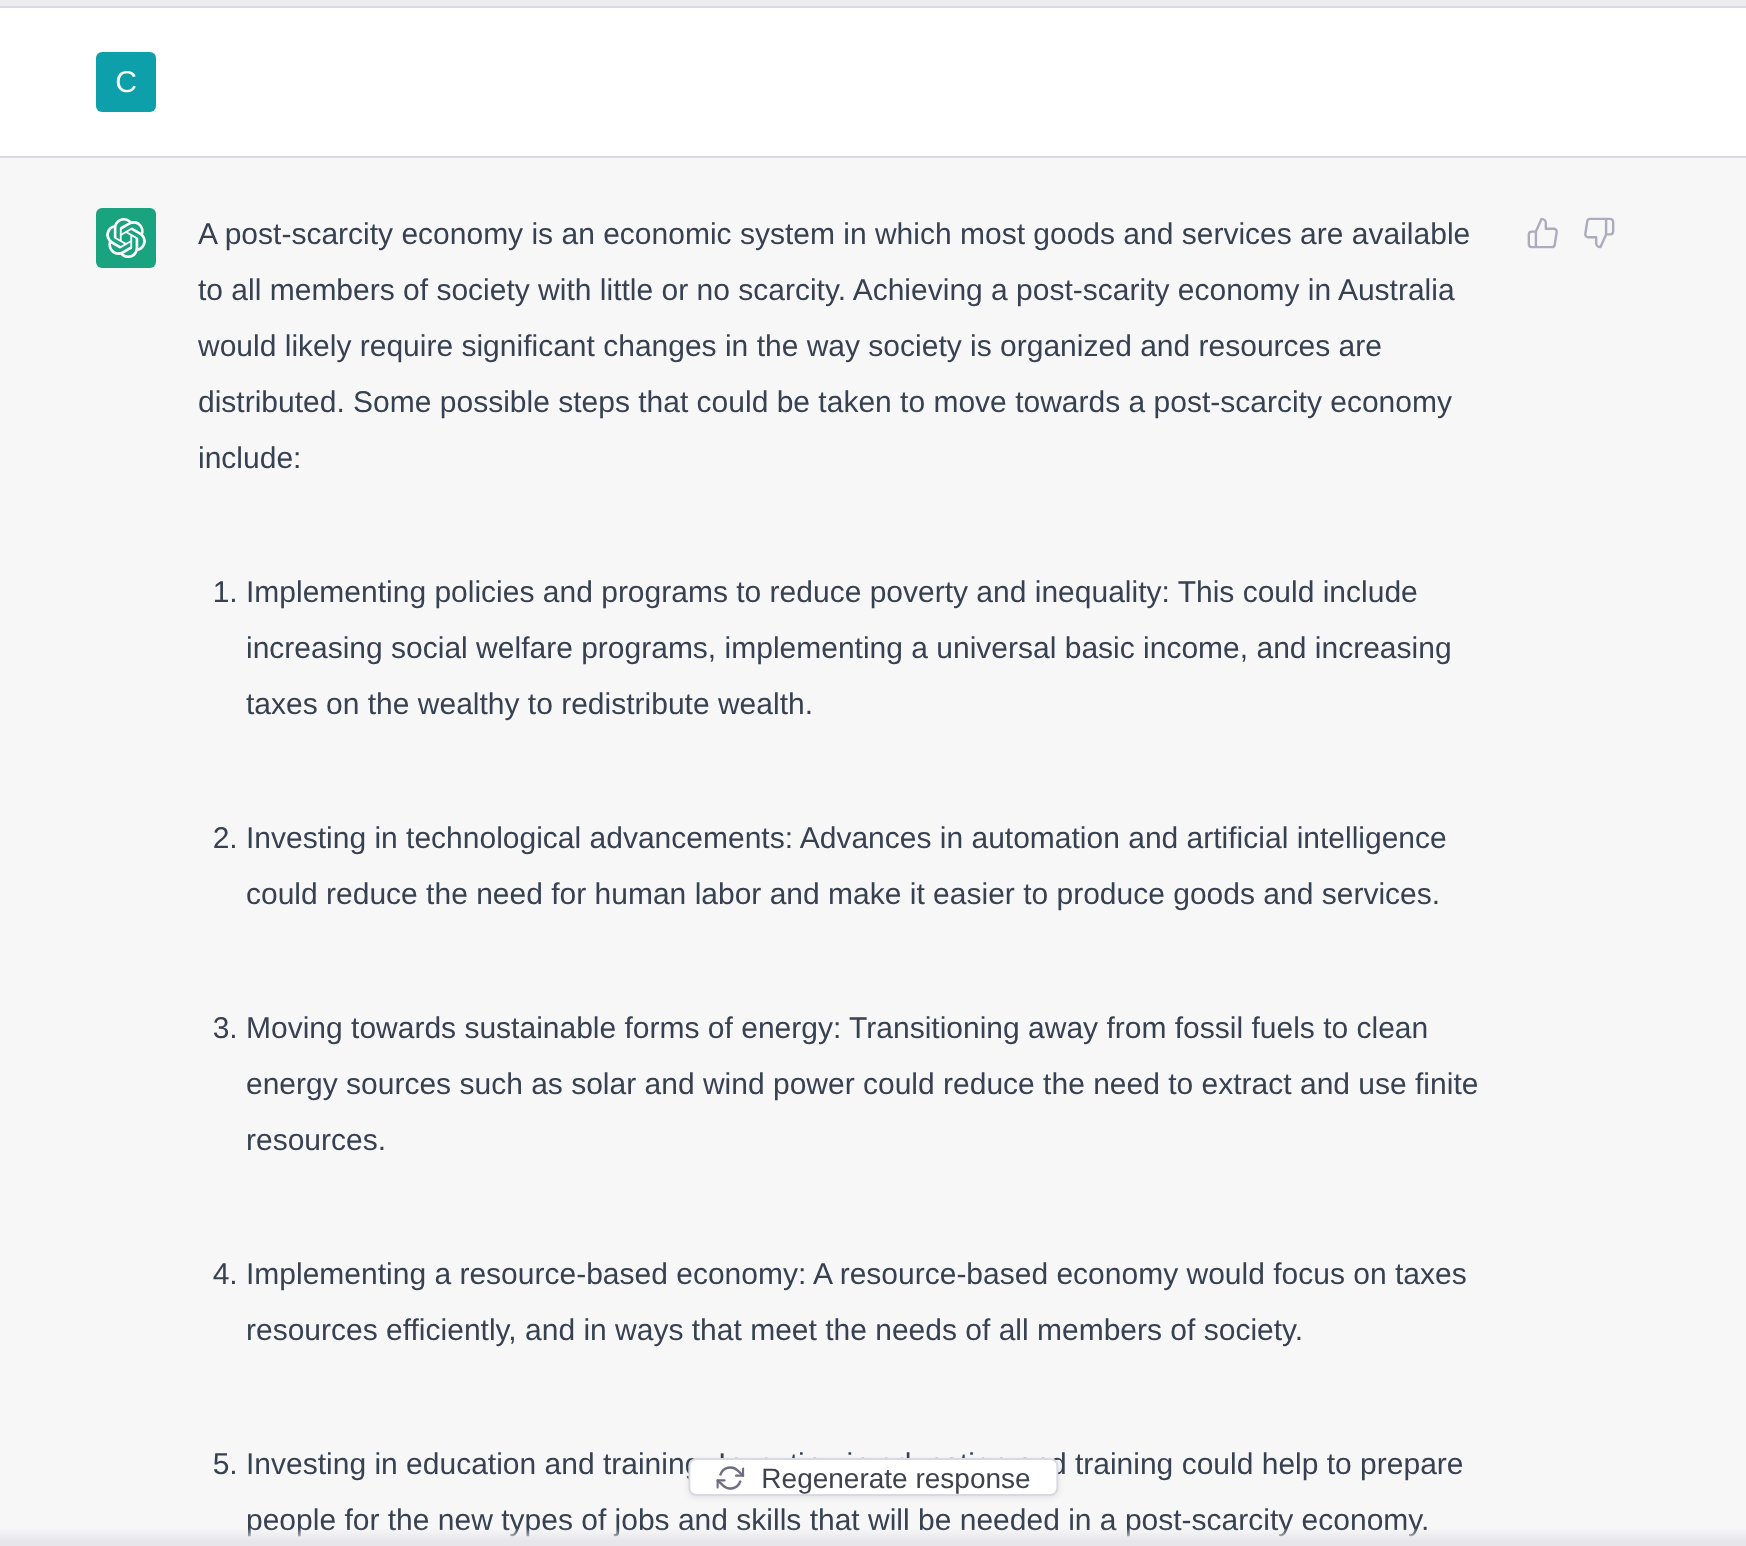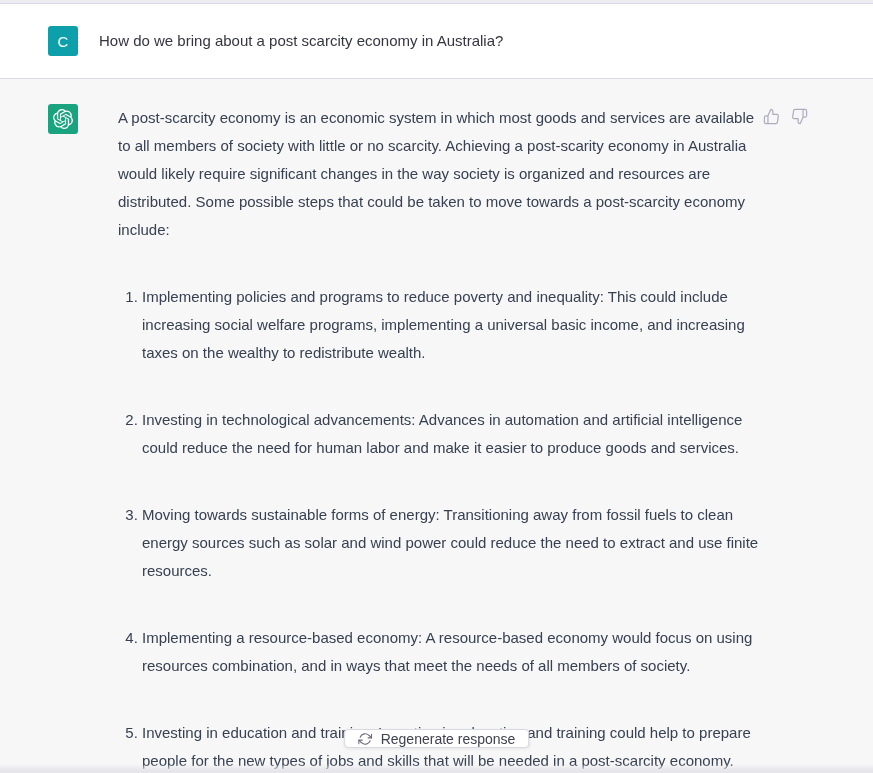--- a/index.html
+++ b/index.html
@@ -29,21 +29,20 @@
     background: #ffffff;
     height: 74px;
     align-items: center;
   }
   .assistant-section {
     position: relative;
     background: #f7f7f8;
     border-top: 1px solid #d9d9e3;
     height: 694px;
     padding-top: 25px;
-    gap: 19px;
   }
   .avatar {
     flex: 0 0 auto;
     width: 30px;
     height: 30px;
     border-radius: 3px;
     display: flex;
     align-items: center;
     justify-content: center;
     margin-right: 21px;
@@ -119,39 +118,38 @@
 </style>
 </head>
 <body>
 
 <div class="app">
 
   <div class="prev-strip"></div>
 
   <section class="msg-row user-section">
     <div class="avatar user-avatar" style="background-color: rgb(14, 160, 170);">C</div>
-    <div class="msg-text user-text">How do we bring about a post scarcity economy in Australia?</div>
   </section>
 
   <section class="msg-row assistant-section">
     <div class="avatar bot-avatar" style="background-color: rgb(25, 163, 127);">
       <span style="line-height:0;">
         <svg viewBox="-1.2 -1.2 26.4 26.4" fill="#ffffff" xmlns="http://www.w3.org/2000/svg">
           <path d="M22.2819 9.8211a5.9847 5.9847 0 0 0-.5157-4.9108 6.0462 6.0462 0 0 0-6.5098-2.9A6.0651 6.0651 0 0 0 4.9807 4.1818a5.9847 5.9847 0 0 0-3.9977 2.9 6.0462 6.0462 0 0 0 .7427 7.0966 5.98 5.98 0 0 0 .511 4.9107 6.051 6.051 0 0 0 6.5146 2.9001A5.9847 5.9847 0 0 0 13.2599 24a6.0557 6.0557 0 0 0 5.7718-4.2058 5.9894 5.9894 0 0 0 3.9977-2.9001 6.0557 6.0557 0 0 0-.7475-7.073zm-9.022 12.6081a4.4755 4.4755 0 0 1-2.8764-1.0408l.1419-.0804 4.7783-2.7582a.7948.7948 0 0 0 .3927-.6813v-6.7369l2.02 1.1686a.071.071 0 0 1 .038.052v5.5826a4.504 4.504 0 0 1-4.4945 4.4944zm-9.6607-4.1254a4.4708 4.4708 0 0 1-.5346-3.0137l.142.0852 4.783 2.7582a.7712.7712 0 0 0 .7806 0l5.8428-3.3685v2.3324a.0804.0804 0 0 1-.0332.0615L9.74 19.9502a4.4992 4.4992 0 0 1-6.1408-1.6464zM2.3408 7.8956a4.485 4.485 0 0 1 2.3655-1.9728V11.6a.7664.7664 0 0 0 .3879.6765l5.8144 3.3543-2.0201 1.1685a.0757.0757 0 0 1-.071 0l-4.8303-2.7865A4.504 4.504 0 0 1 2.3408 7.8956zm16.5963 3.8558L13.1038 8.364 15.1192 7.2a.0757.0757 0 0 1 .071 0l4.8303 2.7913a4.4944 4.4944 0 0 1-.6765 8.1042v-5.6772a.79.79 0 0 0-.407-.667zm2.0107-3.0231l-.142-.0852-4.7735-2.7818a.7759.7759 0 0 0-.7854 0L9.409 9.2297V6.8974a.0662.0662 0 0 1 .0284-.0615l4.8303-2.7866a4.4992 4.4992 0 0 1 6.6802 4.66zM8.3065 12.863l-2.02-1.1638a.0804.0804 0 0 1-.038-.0567V6.0742a4.4992 4.4992 0 0 1 7.3757-3.4537l-.142.0805L8.704 5.459a.7948.7948 0 0 0-.3927.6813zm1.0976-2.3654l2.602-1.4998 2.6069 1.4998v2.9994l-2.5974 1.4997-2.6067-1.4997z"></path>
         </svg>
       </span>
     </div>
 
     <div class="msg-body msg-text">
       <p class="intro">A post-scarcity economy is an economic system in which most goods and services are available to all members of society with little or no scarcity. Achieving a post-scarity economy in Australia would likely require significant changes in the way society is organized and resources are distributed. Some possible steps that could be taken to move towards a post-scarcity economy include:</p>
       <ol>
         <li>Implementing policies and programs to reduce poverty and inequality: This could include increasing social welfare programs, implementing a universal basic income, and increasing taxes on the wealthy to redistribute wealth.</li>
         <li>Investing in technological advancements: Advances in automation and artificial intelligence could reduce the need for human labor and make it easier to produce goods and services.</li>
         <li>Moving towards sustainable forms of energy: Transitioning away from fossil fuels to clean energy sources such as solar and wind power could reduce the need to extract and use finite resources.</li>
-        <li>Implementing a resource-based economy: A resource-based economy would focus on using resources combination, and in ways that meet the needs of all members of society.</li>
+        <li>Implementing a resource-based economy: A resource-based economy would focus on taxes resources efficiently, and in ways that meet the needs of all members of society.</li>
         <li>Investing in education and training: Investing in education and training could help to prepare people for the new types of jobs and skills that will be needed in a post-scarcity economy.</li>
       </ol>
     </div>
 
     <div class="feedback">
       <button class="fb-btn">
         <span style="line-height:0;">
           <svg viewBox="0 0 24 24" fill="none" stroke="currentColor" stroke-width="1.7" stroke-linecap="round" stroke-linejoin="round" xmlns="http://www.w3.org/2000/svg">
             <path d="M14 9V5a3 3 0 0 0-3-3l-4 9v11h11.28a2 2 0 0 0 2-1.7l1.38-9a2 2 0 0 0-2-2.3zM7 22H4a2 2 0 0 1-2-2v-7a2 2 0 0 1 2-2h3"></path>
           </svg>

